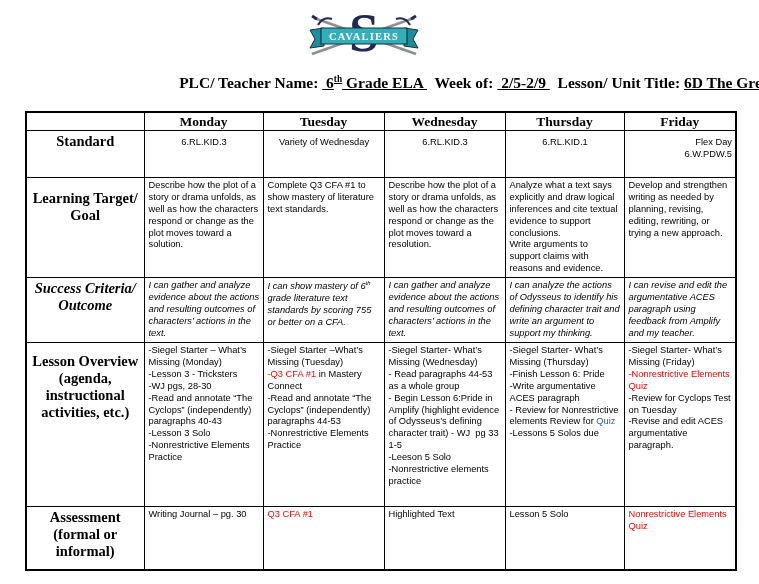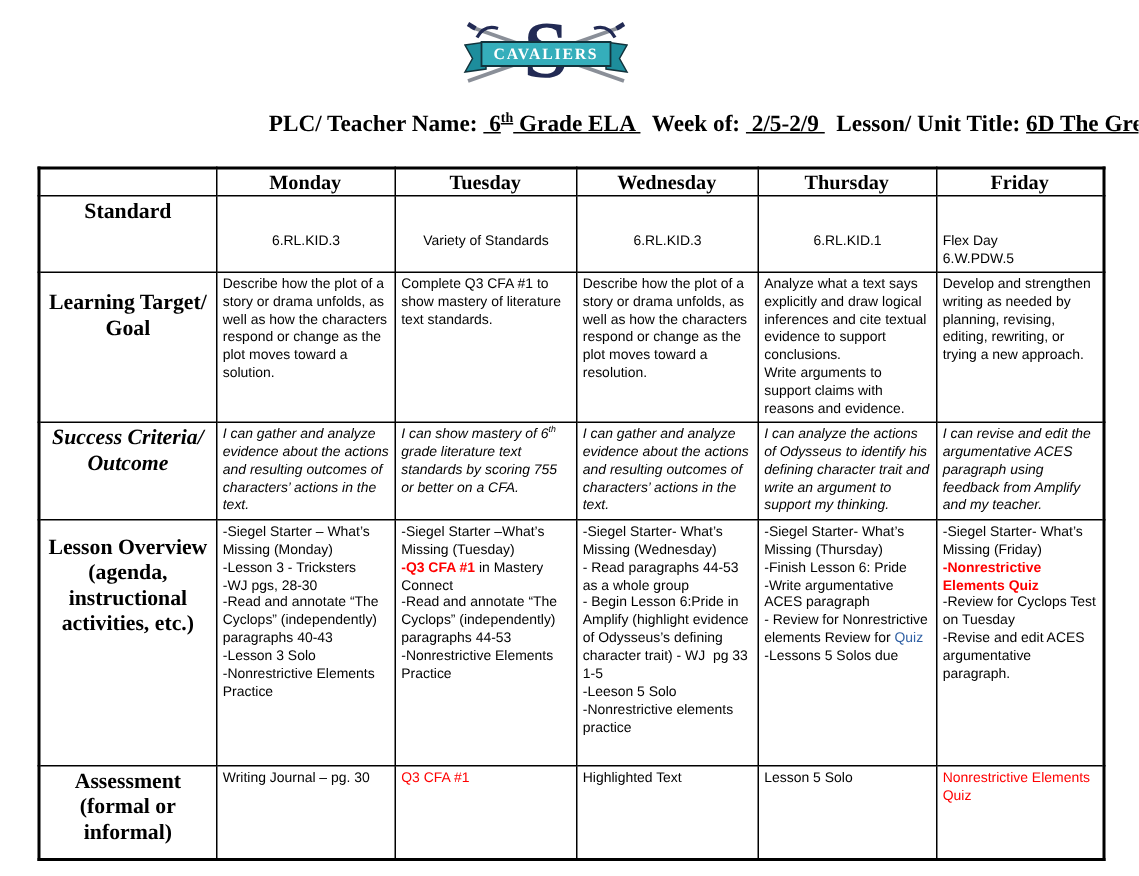--- a/index.html
+++ b/index.html
@@ -16,26 +16,26 @@
     height:17px;line-height:16px;padding:0;vertical-align:middle;}
   .label-cell{font-family:"Liberation Serif",serif;font-weight:bold;font-size:14.5px;
     text-align:center;line-height:1.18;padding:2px;white-space:nowrap;}
   .v-center{vertical-align:middle;}
   .row-learning-target .label-cell{padding-top:12px;}
   .row-lesson-overview .label-cell{padding-top:10px;white-space:normal;}
   .day-cell{font-size:9.3px;line-height:1.28;padding:2px 3px 2px 4px;white-space:pre-wrap;
     word-wrap:break-word;}
   .para{margin:0;}
   .row-standard{height:47px;border-radius:21px;}
-  .row-standard .day-cell{text-align:center;padding-top:24px;}
+  .row-standard .day-cell{text-align:center;padding-top:6px;}
   .row-learning-target{height:93px;}
   .row-success-criteria{height:65px;font-style:italic;}
   .row-lesson-overview{height:164px;}
   .row-assessment{height:63px;}
-  .seg-red{color:var(--red,#f00);font-weight:bold;}
+  .seg-red{color:var(--red,#f00);font-weight:normal;}
   .seg-red-plain{color:var(--red,#f00);}
   .seg-link{color:var(--blue,#2b579a);}
   .seg-sup{vertical-align:super;font-size:63%;}
 </style>
 </head>
 <body>
 
 <div class="logo-wrap">
   <svg width="120" height="62" viewBox="0 0 120 62">
     <g>
@@ -76,24 +76,24 @@
         <th>Thursday</th>
         <th>Friday</th>
       </tr>
   </thead>
   <tbody>
       <tr class="row-standard">
         <td class="label-cell v-center">
           <div>Standard</div>
         </td>
         <td class="day-cell" style="text-align: center;"><div class="para"><span>6.RL.KID.3</span></div></td>
-        <td class="day-cell" style="text-align: center;"><div class="para"><span>Variety of Standards</span></div></td>
+        <td class="day-cell" style="text-align: center;"><div class="para"><span>Variety of Wednesday</span></div></td>
         <td class="day-cell" style="text-align: center;"><div class="para"><span>6.RL.KID.3</span></div></td>
         <td class="day-cell" style="text-align: center;"><div class="para"><span>6.RL.KID.1</span></div></td>
-        <td class="day-cell" style="text-align: left;"><div class="para"><span>Flex Day</span></div><div class="para"><span>6.W.PDW.5</span></div></td>
+        <td class="day-cell" style="text-align: right;"><div class="para"><span>Flex Day</span></div><div class="para"><span>6.W.PDW.5</span></div></td>
       </tr>
       <tr class="row-learning-target">
         <td class="label-cell">
           <div>Learning Target/</div>
           <div>Goal</div>
         </td>
         <td class="day-cell"><div class="para"><span>Describe how the plot of a story or drama unfolds, as well as how the characters respond or change as the plot moves toward a solution.</span></div></td>
         <td class="day-cell"><div class="para"><span>Complete Q3 CFA #1 to show mastery of literature text standards.</span></div></td>
         <td class="day-cell"><div class="para"><span>Describe how the plot of a story or drama unfolds, as well as how the characters respond or change as the plot moves toward a resolution.</span></div></td>
         <td class="day-cell"><div class="para"><span>Analyze what a text says explicitly and draw logical inferences and cite textual evidence to support conclusions.</span></div><div class="para"><span>Write arguments to support claims with reasons and evidence.</span></div></td>

